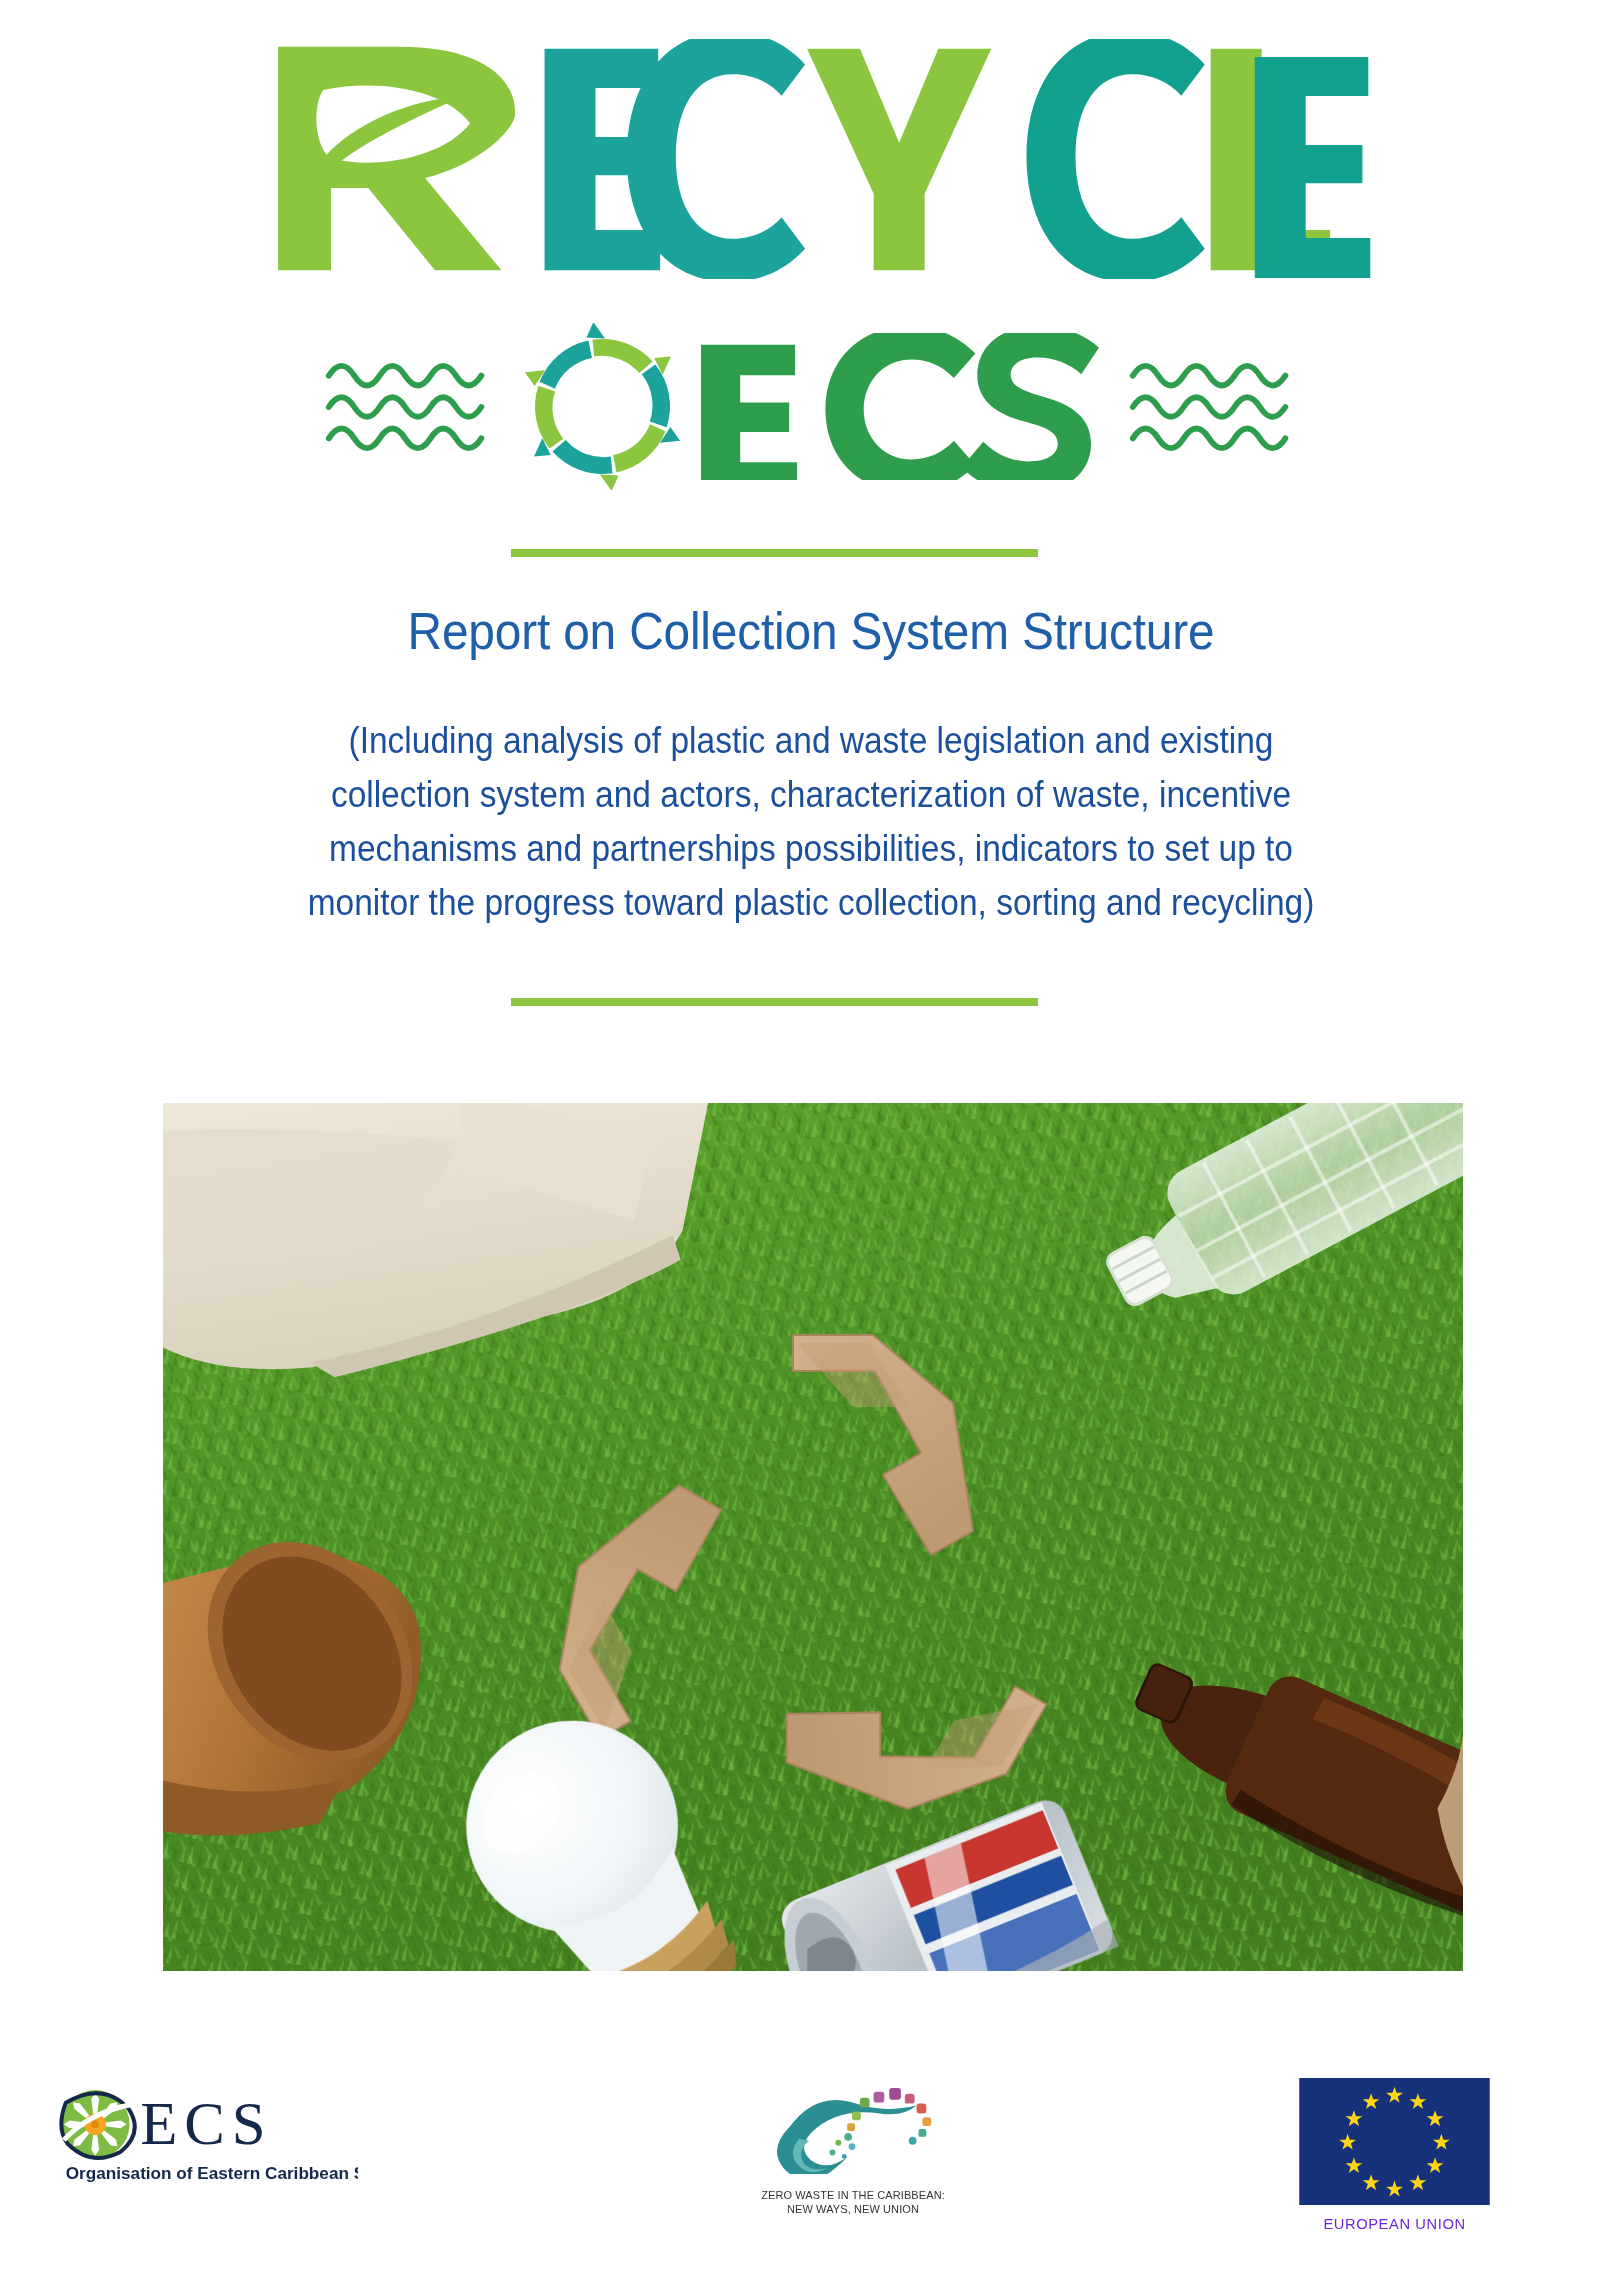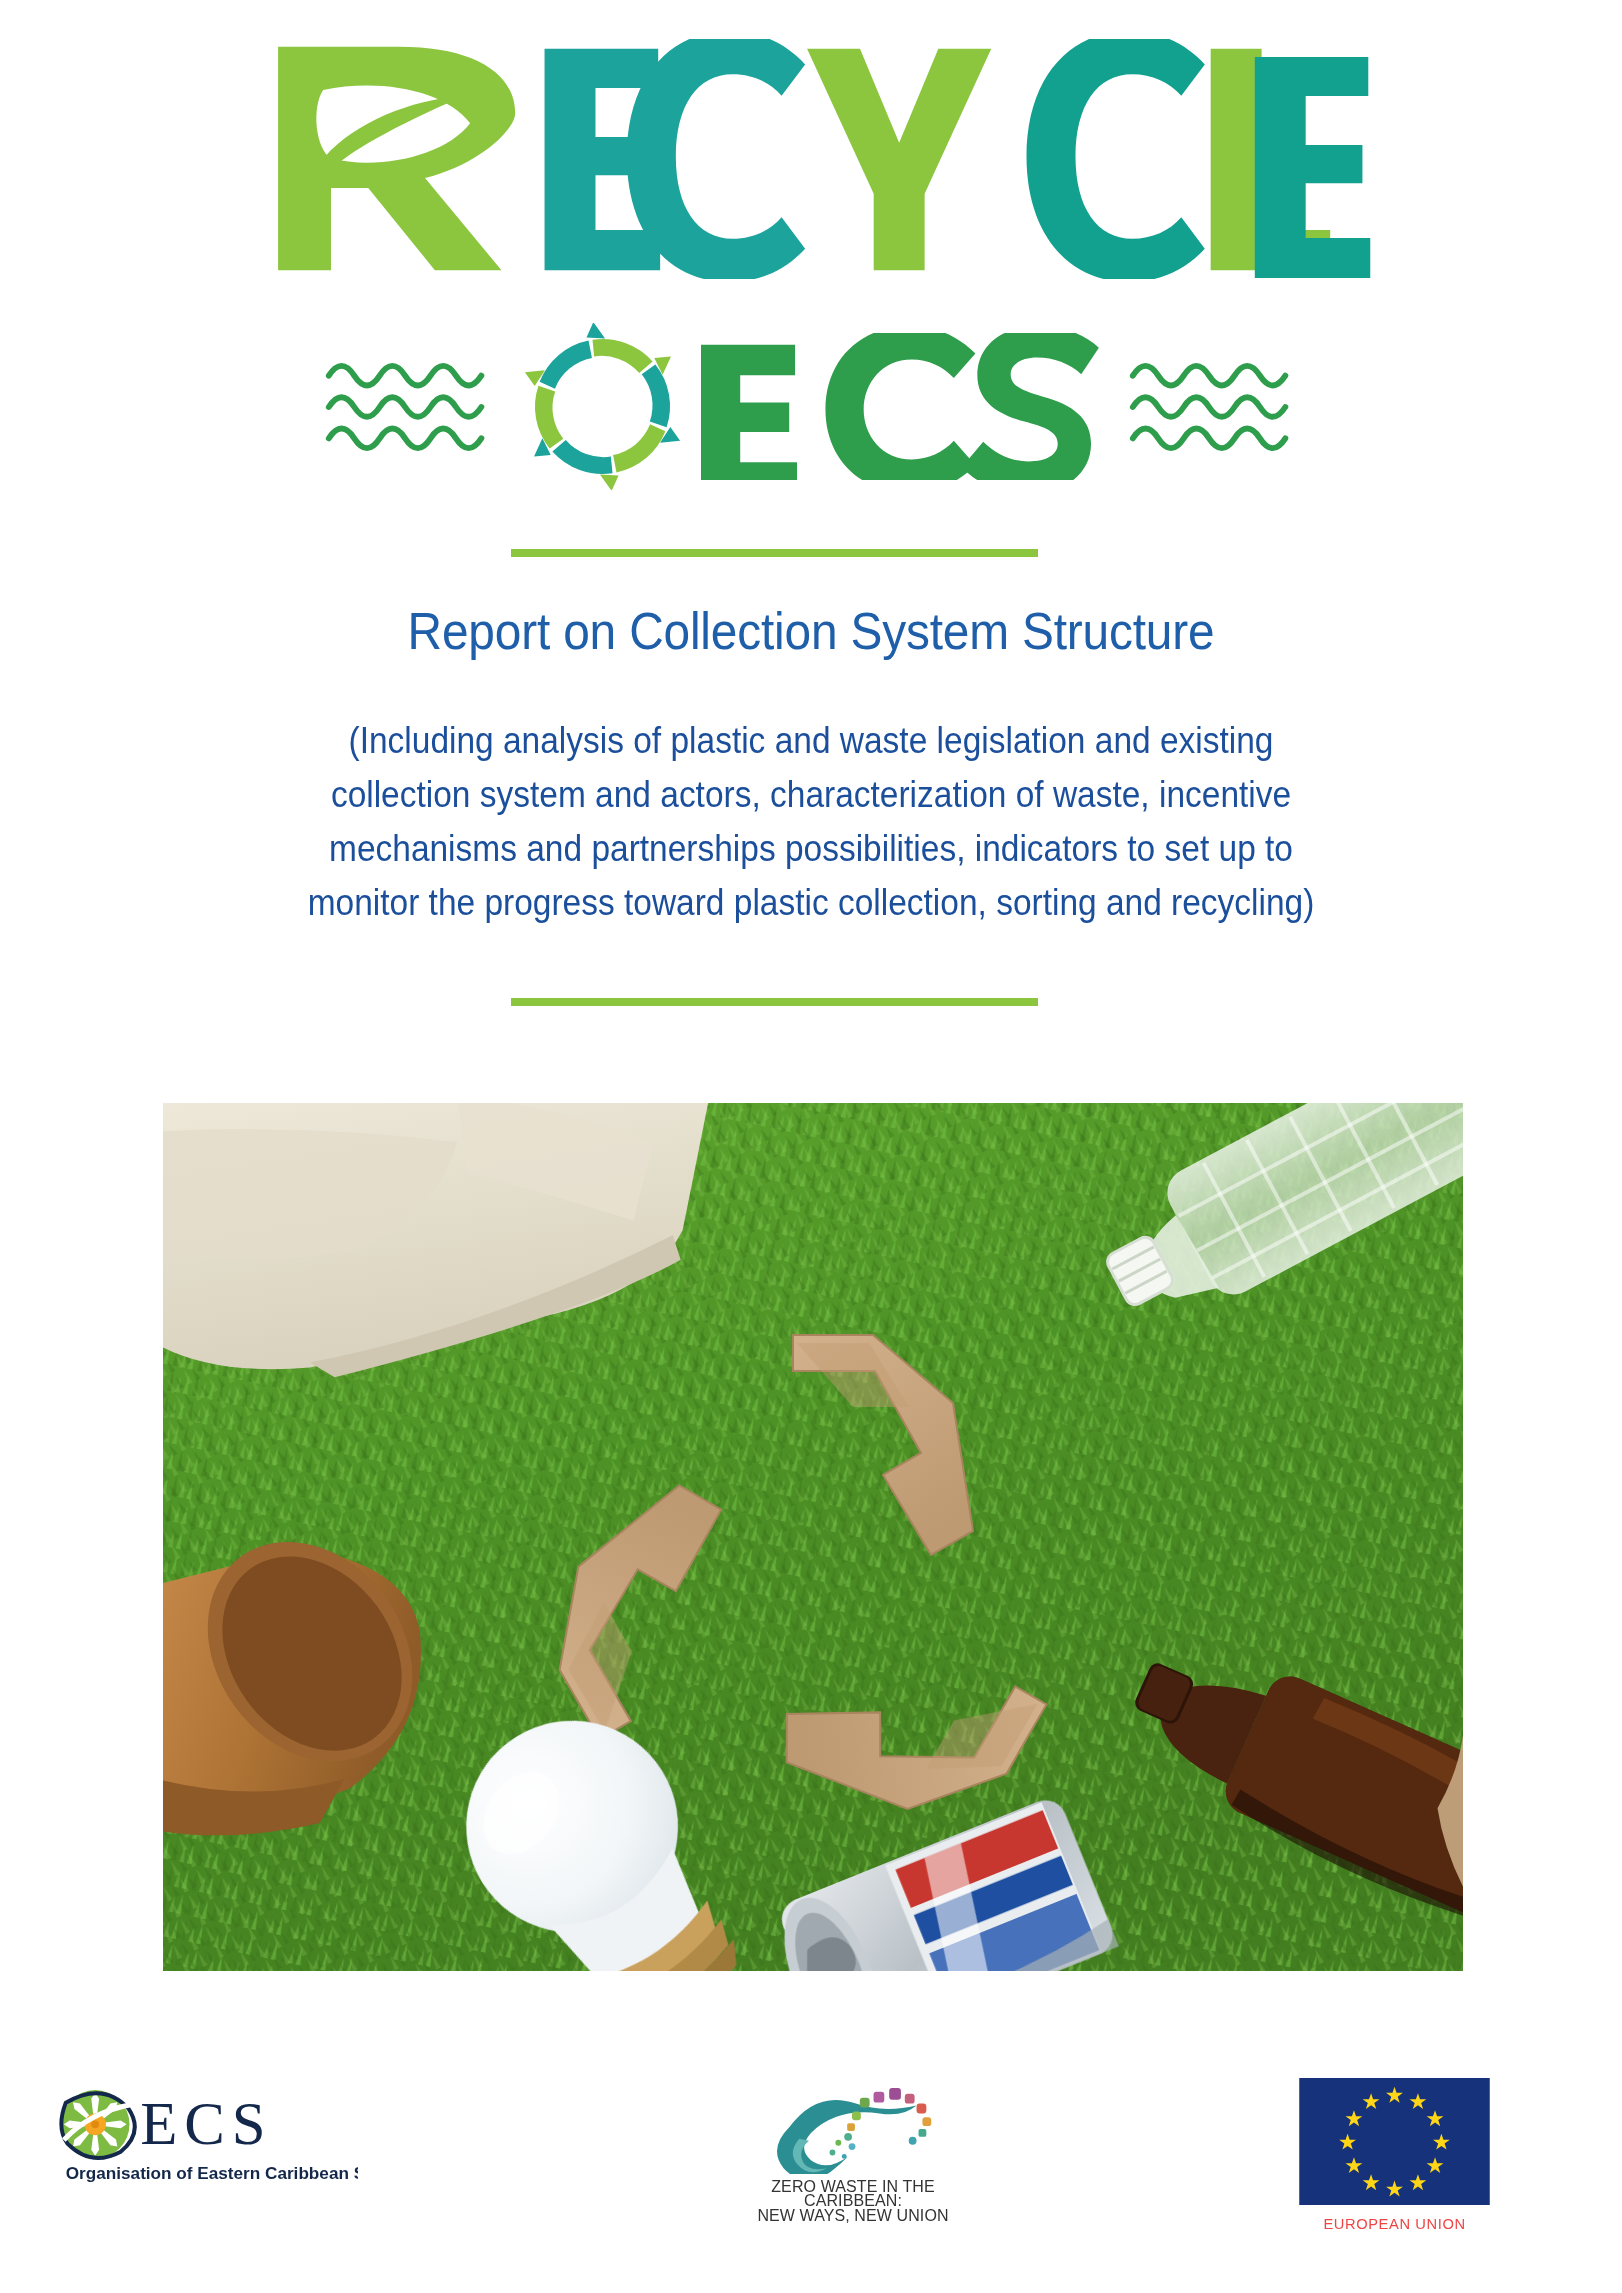--- a/index.html
+++ b/index.html
@@ -105,32 +105,32 @@
     height: 196px;
   }
   .logo-oecs-foot { position:absolute; left:54px;  top:14.7px; }
   .logo-afd       { position:absolute; left:446px; top:24.5px; }
   .logo-zw        { position:absolute; left:750px; top:17.6px; }
   .logo-gg        { position:absolute; left:965px; top:19.6px; }
   .logo-eu        { position:absolute; left:1299px; top:9.8px; }
 
   .zw-caption {
     font-family: "Liberation Sans", sans-serif;
-    font-size: 16px;
+    font-size: 11px;
     color: #333333;
     text-align: center;
     line-height: 14.7px;
     letter-spacing: 0.1px;
     width: 206px;
-    margin-top: 2px;
+    margin-top: 10px;
   }
   .eu-caption {
     font-family: "Liberation Sans", sans-serif;
     font-size: 14.7px;
-    color: #ef4444;
+    color: #6d28d9;
     text-align: center;
     letter-spacing: 0.6px;
     width: 191px;
     margin-top: 6.9px;
   }
 </style>
 </head>
 <body>
 
 <div class="logo-block">

